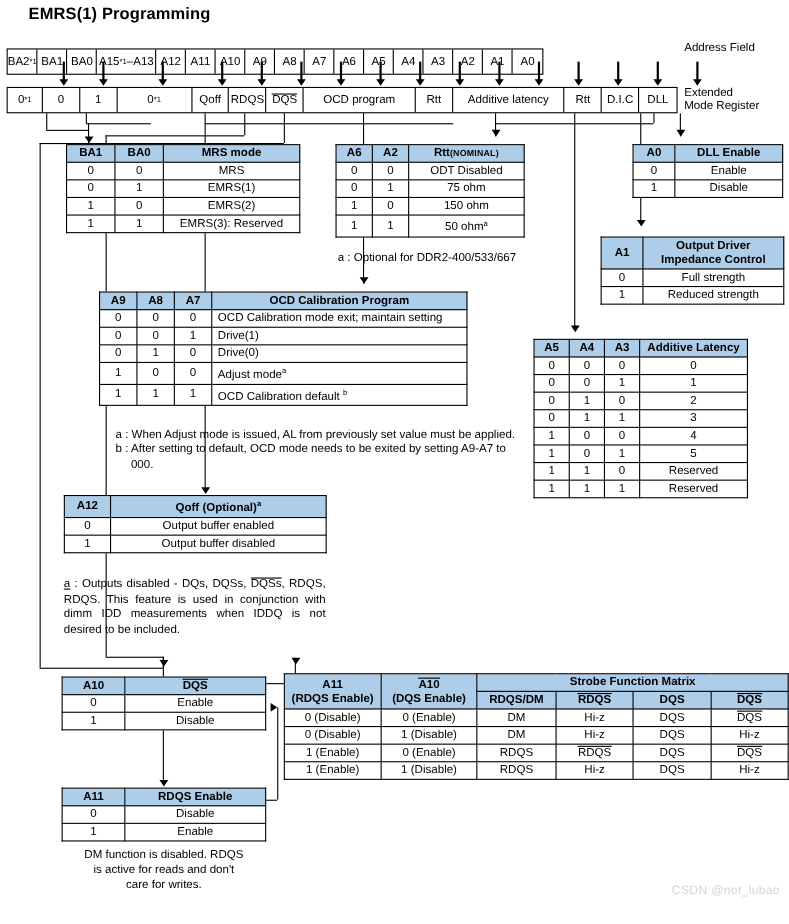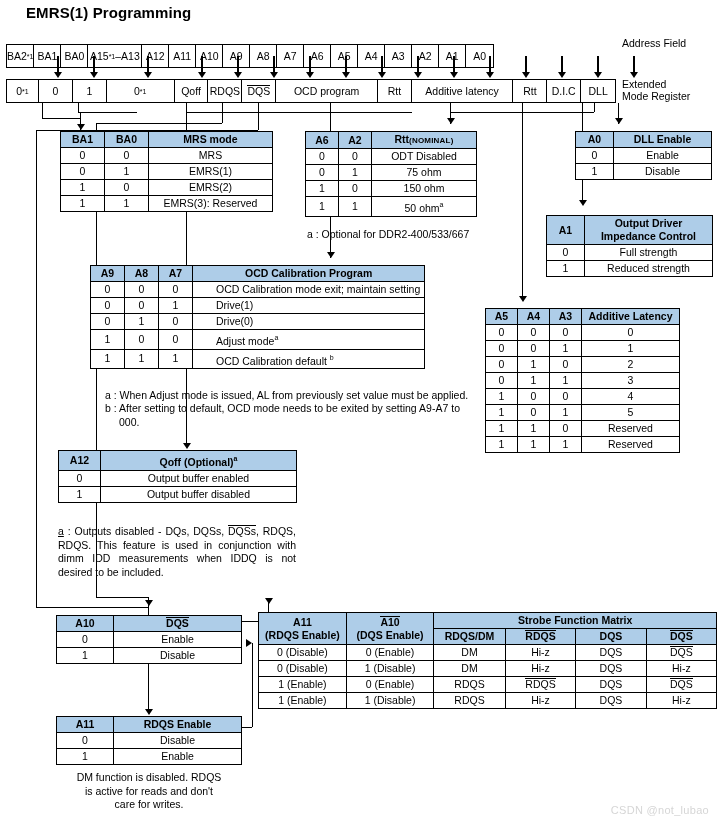--- a/index.html
+++ b/index.html
@@ -50,21 +50,21 @@
     text-align: center;
     padding: 1px 4px;
     line-height: 13px;
     font-weight: normal;
     white-space: nowrap;
   }
   table.dt th {
     background: #aecde8;
     font-weight: bold;
   }
-  table.dt td.l { text-align: left; padding-left: 23px; }
+  table.dt td.l { text-align: left; padding-left: 5px; }
   .sc { font-size: 8px; letter-spacing: .2px; }
 
   
   .note {
     font-size: 10.5px;
     line-height: 13.5px;
   }
 
   
   .ln { position: absolute; background: #000; }

